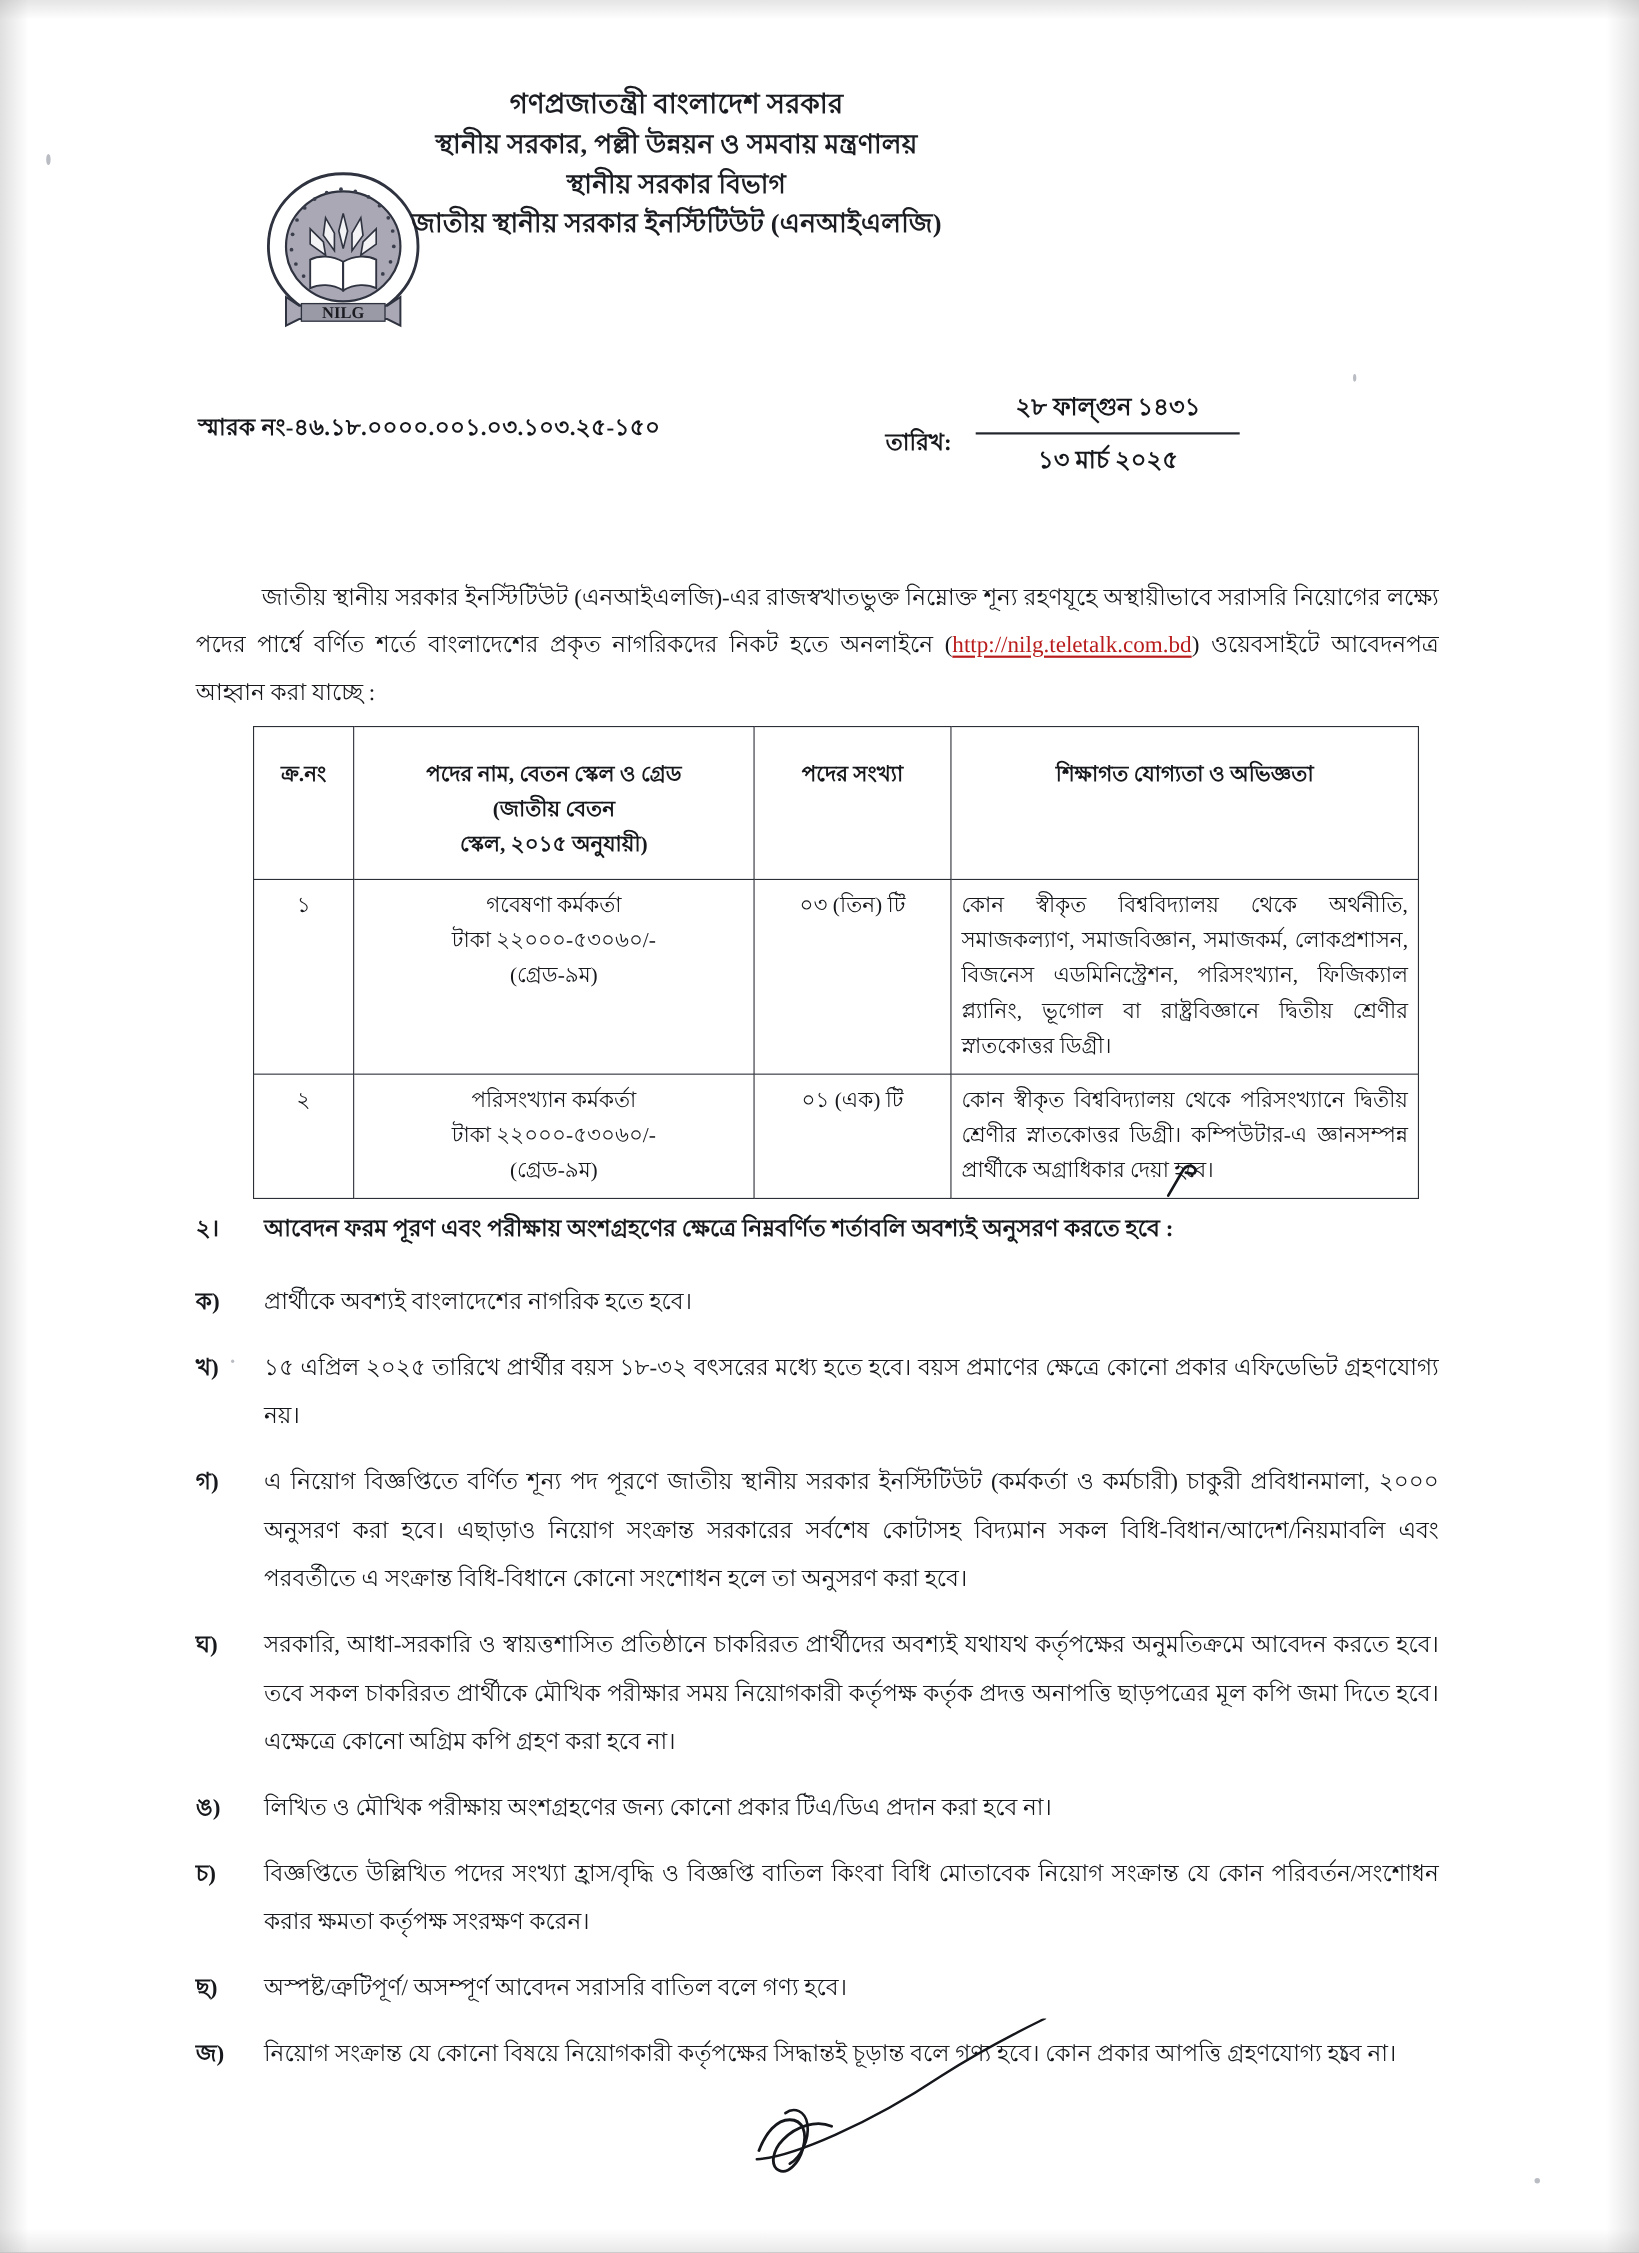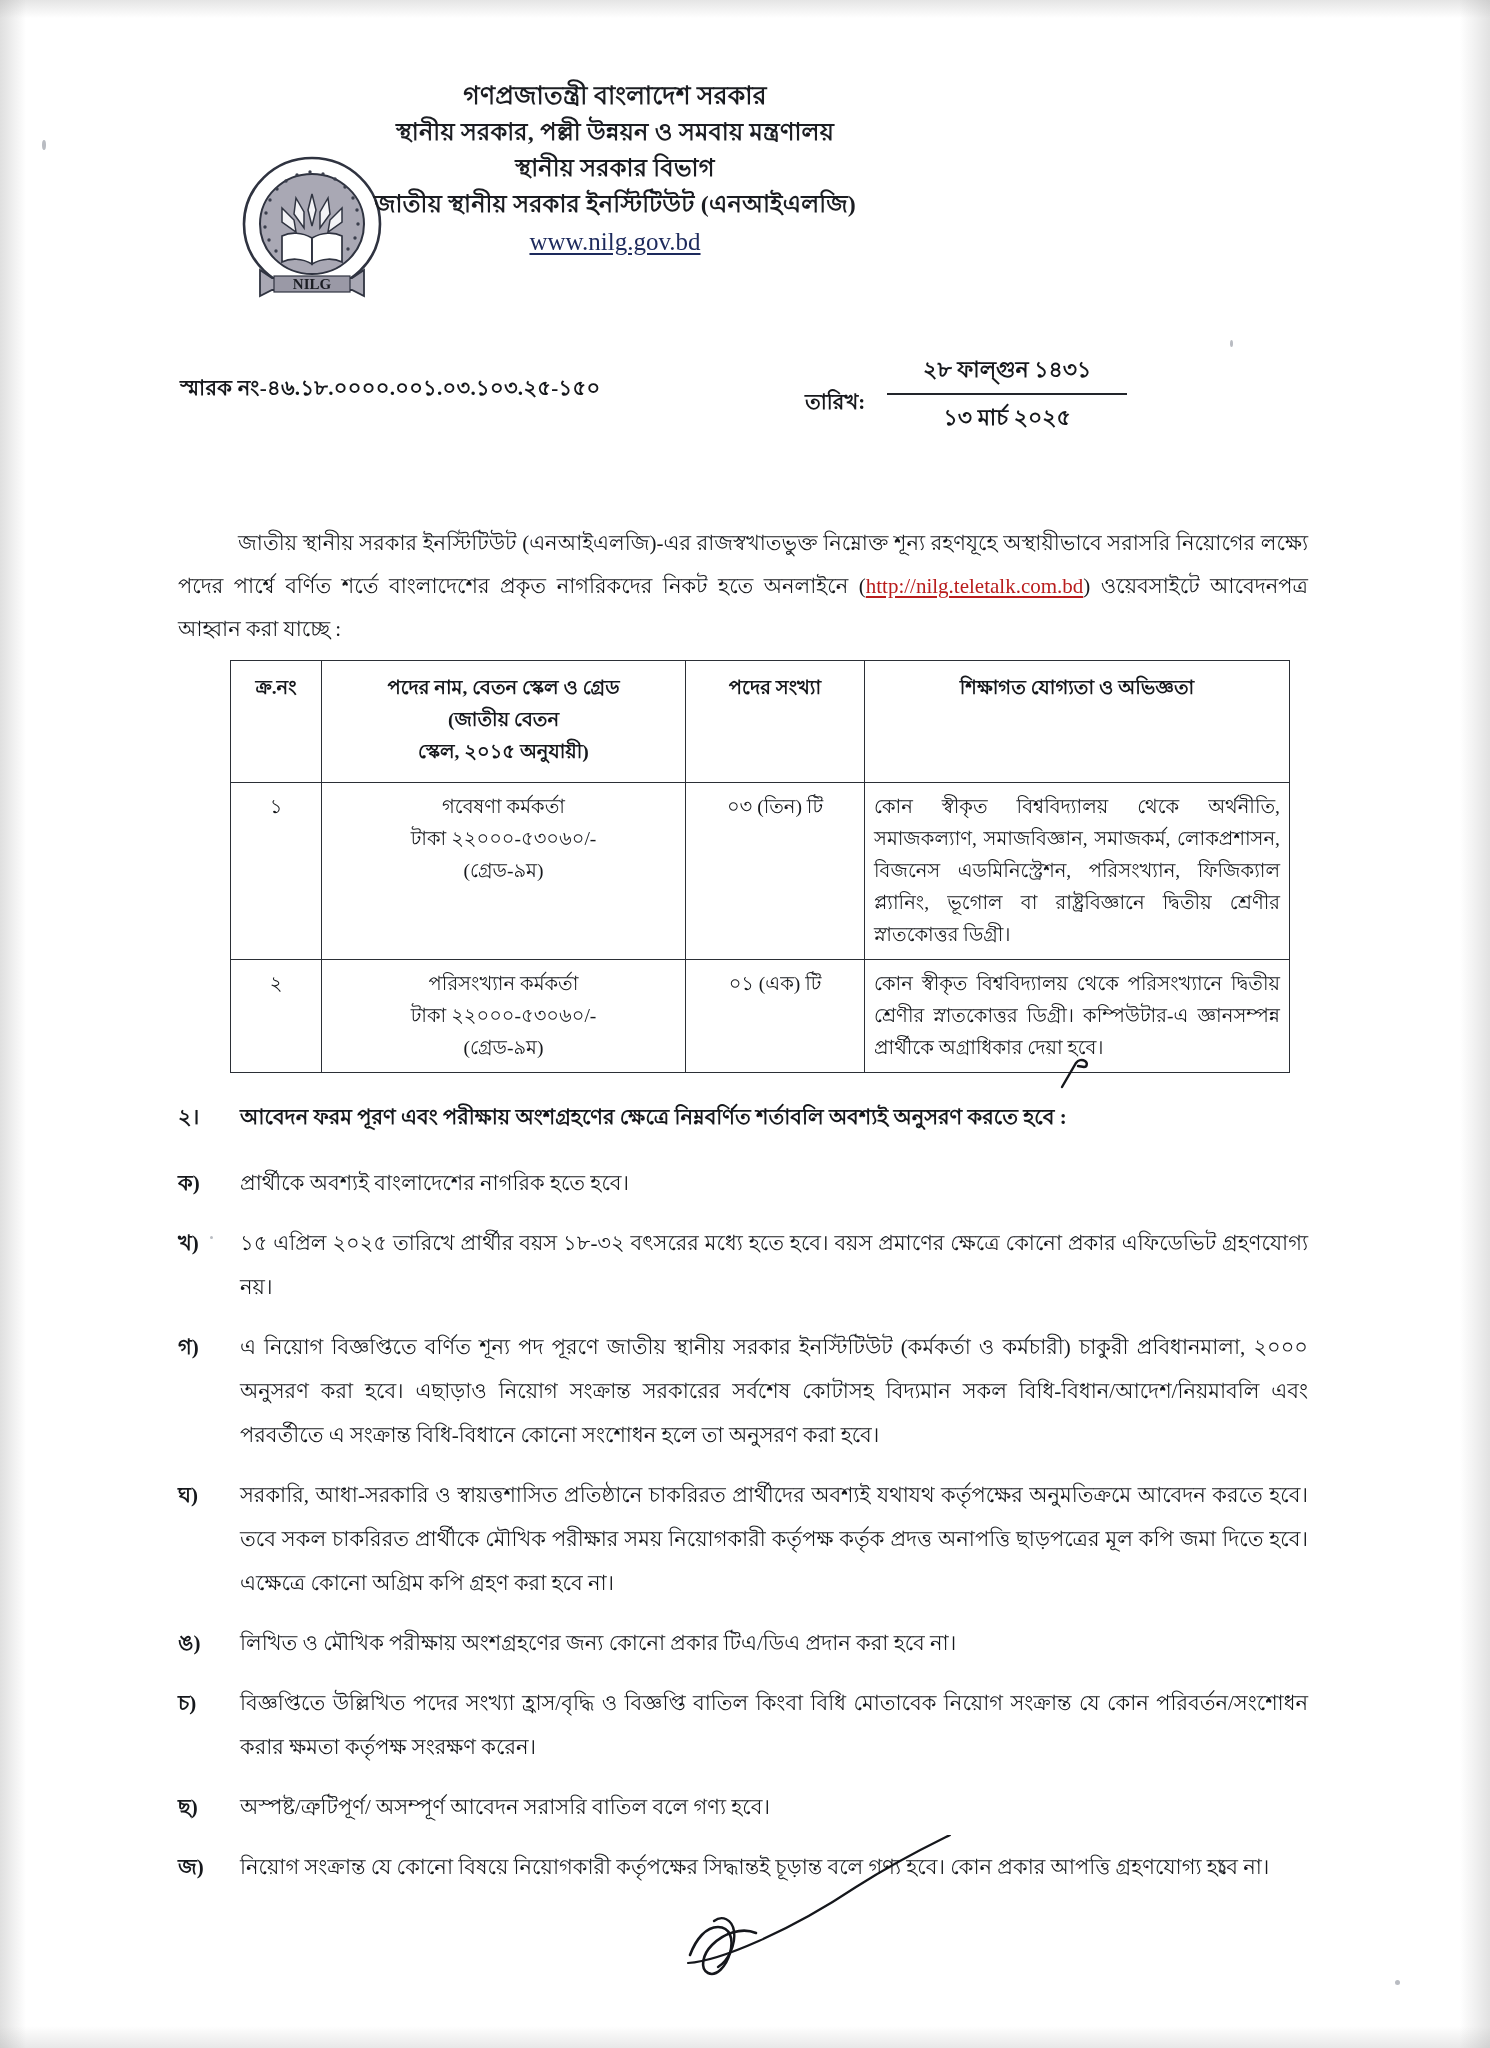--- a/index.html
+++ b/index.html
@@ -159,21 +159,21 @@
   table.jobs th, table.jobs td {
     border: 1.6px solid #2b2f36;
     vertical-align: top;
     padding: 8px 9px;
     font-size: 19.5px;
     line-height: 32px;
   }
   table.jobs th {
     font-weight: 700;
     text-align: center;
-    padding-top: 11px;
+    padding-top: 28px;
     padding-bottom: 14px;
   }
   .col-sl { width: 72px; }
   .col-post { width: 345px; }
   .col-num { width: 160px; }
   .col-qual { width: auto; }
   .cell-center { text-align: center; }
   .cell-just {
     text-align: justify;
     text-justify: inter-word;
@@ -296,21 +296,20 @@
       <rect x="44" y="126" width="76" height="16" fill="#9a99a6" stroke="#2f3340" stroke-width="1.2"></rect>
       <text x="82" y="139" font-family="Liberation Serif, serif" font-size="15" font-weight="bold" text-anchor="middle" fill="#1a1c22">NILG</text>
     </svg>
   </div>
 
   <div class="header">
     <div class="header-line l1">গণপ্রজাতন্ত্রী বাংলাদেশ সরকার</div>
     <div class="header-line">স্থানীয় সরকার, পল্লী উন্নয়ন ও সমবায় মন্ত্রণালয়</div>
     <div class="header-line">স্থানীয় সরকার বিভাগ</div>
     <div class="header-line">জাতীয় স্থানীয় সরকার ইনস্টিটিউট (এনআইএলজি)</div>
-    <div><span class="site-url">www.nilg.gov.bd</span></div>
   </div>
 
   <div class="memo-no">স্মারক নং-৪৬.১৮.০০০০.০০১.০৩.১০৩.২৫-১৫০</div>
 
   <div class="date-block">
     <div class="date-label">তারিখ:</div>
     <div class="date-frac">
       <div class="date-bn">২৮ ফাল্গুন ১৪৩১</div>
       <div class="date-rule"></div>
       <div class="date-en">১৩ মার্চ ২০২৫</div>

